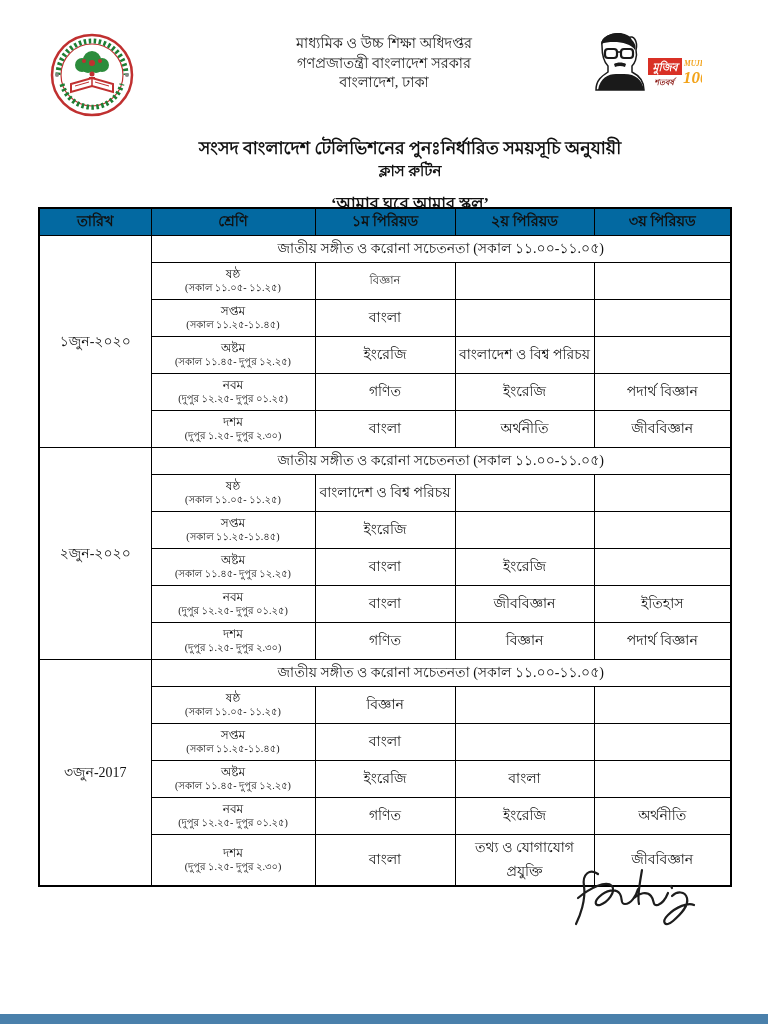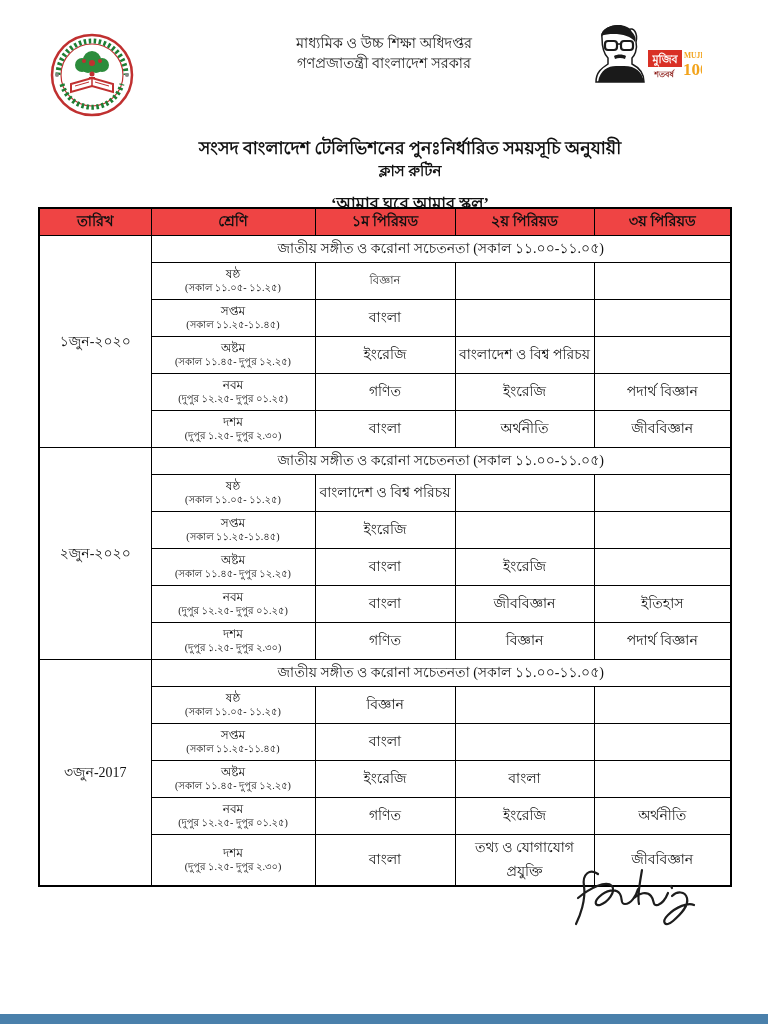--- a/index.html
+++ b/index.html
@@ -9,39 +9,39 @@
     -webkit-font-smoothing:antialiased;
   }
   .page{position:absolute;inset:0;overflow:hidden;}
 
   
   .org-block{position:absolute;top:34px;left:0;width:768px;text-align:center;line-height:1.35;}
   .org-line{font-size:14.5px;color:#1a1a1a;}
   .site-link{display:inline-block;margin-top:4px;font-size:18px;font-weight:bold;
     color:#0000cc;text-decoration:underline;letter-spacing:.3px;}
   .logo-left{position:absolute;top:32px;left:44px;}
-  .logo-right{position:absolute;top:20px;left:592px;}
+  .logo-right{position:absolute;top:28px;left:592px;font-style:italic;}
 
   .title-block{position:absolute;top:136px;left:0;width:768px;text-align:center;padding-left:26px;}
   .title-line1{font-size:17.5px;font-weight:bold;line-height:1.4;}
   .title-line2{font-size:15px;font-weight:bold;line-height:1.4;}
   .subtitle{margin-top:9px;font-size:16.5px;font-weight:bold;}
 
   
   table.routine{
     position:absolute;top:207px;left:38px;width:692px;
     border-collapse:collapse;table-layout:fixed;
     border:2px solid #000;
   }
   .routine th,.routine td{
     border:1px solid #000;text-align:center;vertical-align:middle;
     font-size:14px;padding:1px 2px;overflow:hidden;
   }
   .routine th{
-    background:#ef4444;font-weight:bold;height:19px;font-size:14.5px;
+    background:#0369a1;font-weight:bold;height:19px;font-size:14.5px;
   }
   .anthem-cell{height:20px;font-size:14px;}
   .anthem-row td{border-top:1.5px solid #000;}
   .date-cell{font-size:14px;}
   .class-cell{height:34px;line-height:1.15;}
   .class-name{font-size:12px;}
   .class-time{font-size:10px;}
   td.small-subject{font-size:11.5px;color:#333;}
 
   
@@ -96,20 +96,21 @@
       <text x="73" y="43" text-anchor="middle" font-size="11" font-weight="bold" fill="#ffffff">মুজিব</text>
       <text x="72" y="57" text-anchor="middle" font-size="8" font-weight="bold" fill="#8c1d18">শতবর্ষ</text>
       <text x="92" y="38" font-size="7.5" font-weight="bold" fill="#f2a31b">MUJIB</text>
       <text x="91" y="55" font-size="17" font-weight="bold" fill="#f2a31b">100</text>
     </svg>
   </div>
 
   <div class="org-block">
     <div class="org-line">মাধ্যমিক ও উচ্চ শিক্ষা অধিদপ্তর</div>
     <div class="org-line">গণপ্রজাতন্ত্রী বাংলাদেশ সরকার</div>
+    <div class="org-line">বাংলাদেশ, ঢাকা</div>
   </div>
 
   <div class="title-block">
     <div class="title-line1">সংসদ বাংলাদেশ টেলিভিশনের পুনঃনির্ধারিত সময়সূচি অনুযায়ী</div>
     <div class="title-line2">ক্লাস রুটিন</div>
     <div class="subtitle">‘আমার ঘরে আমার স্কুল’</div>
   </div>
 
   <table class="routine">
     <colgroup>

